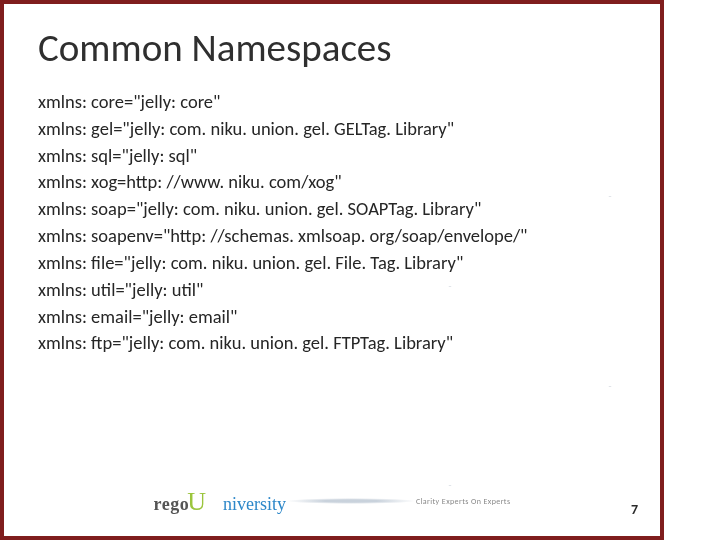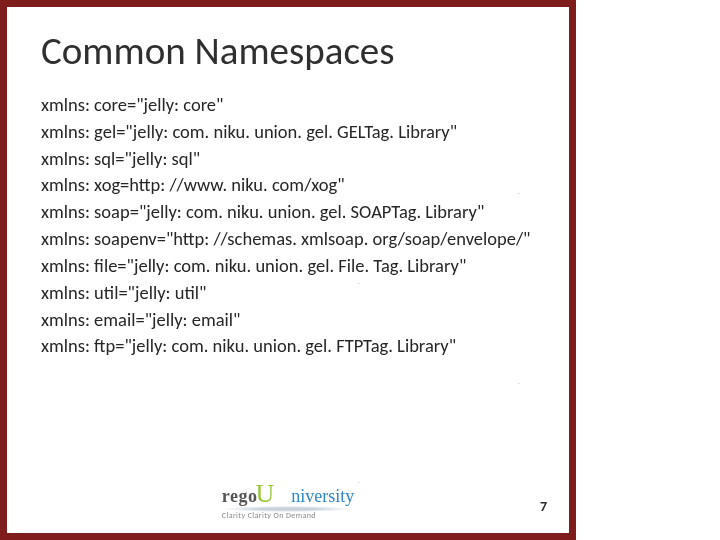--- a/index.html
+++ b/index.html
@@ -1,26 +1,26 @@
 <!DOCTYPE html>
 <html><head>
 <meta charset="utf-8">
 <style>
   html,body{margin:0;padding:0;width:720px;height:540px;font-family:Calibri,Arial,sans-serif;background:#fff}
-  .outer{box-sizing:border-box;width:576px;height:540px;border:7px solid #7f1d1d;position:relative;background:#fff;overflow:hidden}
+  .outer{box-sizing:border-box;width:664px;height:540px;border:4px solid #7f1d1d;position:relative;background:#fff;overflow:hidden}
   .hexwrap{position:absolute;right:-60px;bottom:-40px;width:420px;height:420px;opacity:.9;pointer-events:none}
   .hex{width:200px;height:200px;position:absolute;background:#fff;border:1px solid #d0d6dd;clip-path:polygon(50% 0,93% 25%,93% 75%,50% 100%,7% 75%,7% 25%);box-sizing:border-box}
   .h1{right:10px;bottom:180px}
   .h2{right:170px;bottom:90px}
   .h3{right:10px;bottom:-10px}
   .title{font-size:39px;color:#2f2f2f;margin:20px 0 0 34px;font-weight:400}
   .body{margin:18px 0 0 34px;font-size:18.5px;color:#262626;line-height:1.45;position:relative;z-index:2}
   .body div{white-space:normal}
   .footer{position:absolute;bottom:14px;left:0;right:0;height:40px;display:flex;align-items:center;justify-content:center}
-  .logo{font-size:0;position:relative;display:flex;flex-direction:column;align-items:flex-start}
+  .logo{font-size:0;position:relative;display:flex;flex-direction:row;align-items:center}
   .logo-row{display:flex;align-items:baseline}
   .lr{font-family:Georgia,serif;font-size:18px;color:#555;font-weight:700;letter-spacing:.5px}
   .lu{font-family:Georgia,serif;font-size:18px;color:#2e88c9;margin-left:19px}
   .lbigU{font-size:26px;color:#9bc53d;font-family:Georgia,serif;margin:0 -2px 0 -2px}
   .tag{font-size:8px;color:#888;letter-spacing:.4px;margin-top:-2px}
   .swoosh{width:130px;height:6px;background:radial-gradient(ellipse at center,#c9d2dc 0,#c9d2dc 30%,transparent 70%);border-radius:50%;margin-top:-3px}
   .pagenum{position:absolute;right:22px;bottom:18px;font-size:14px;font-weight:700;color:#2b2b2b}
 </style>
 </head>
 <body>
@@ -48,18 +48,18 @@
   </div>
 
   <div class="footer">
     <div class="logo">
       <div class="logo-row">
         <span class="lr">rego</span>
         <span class="lbigU">U</span>
         <span class="lu">niversity</span>
       </div>
       <div class="swoosh"></div>
-      <div class="tag">Clarity Clarity On Demand</div>
+      <div class="tag">Clarity Experts On Experts</div>
     </div>
   </div>
 
   <div class="pagenum">7</div>
 </div>
 
 </body></html>

